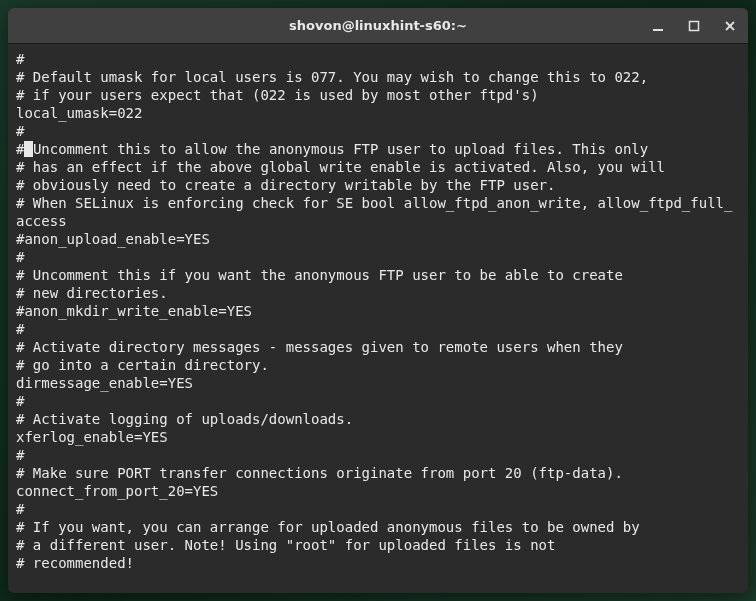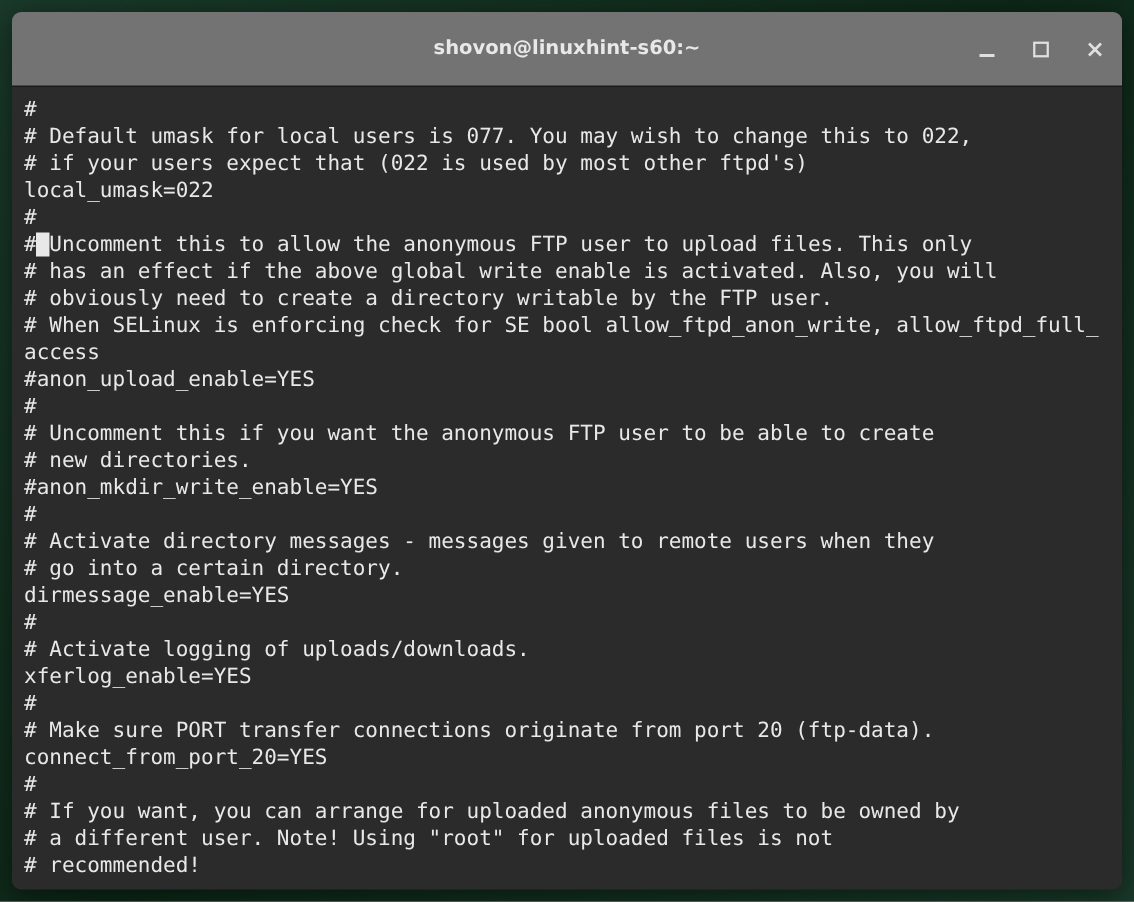--- a/index.html
+++ b/index.html
@@ -19,22 +19,22 @@
       width: 100%;
       height: 100%;
       background: #2b2b2b;
       border-radius: 6px;
       overflow: hidden;
       box-shadow: 0 4px 20px rgba(0,0,0,0.5);
       display: flex;
       flex-direction: column;
     }
     .titlebar {
-      background: #737373;
-      height: 50px;
+      background: #404040;
+      height: 36px;
       display: flex;
       align-items: center;
       justify-content: center;
       position: relative;
       border-bottom: 1px solid #1a1a1a;
     }
     .title {
       color: #e8e8e8;
       font-size: 13px;
       font-weight: bold;

